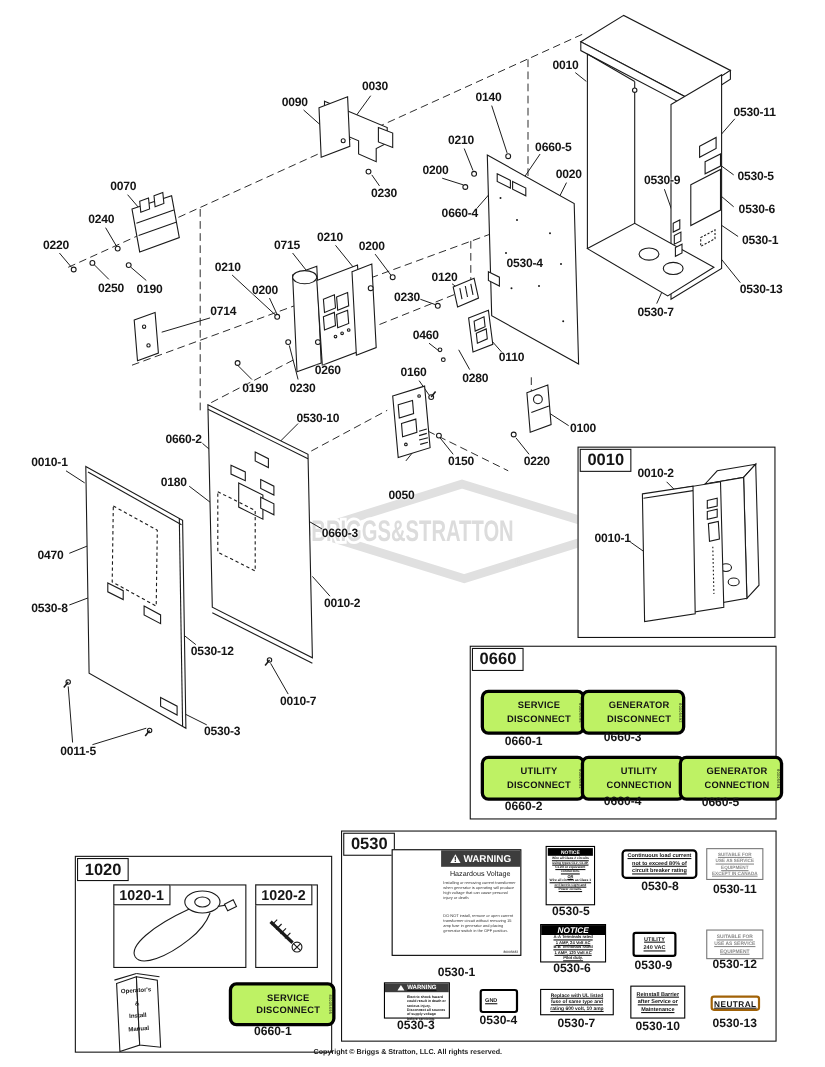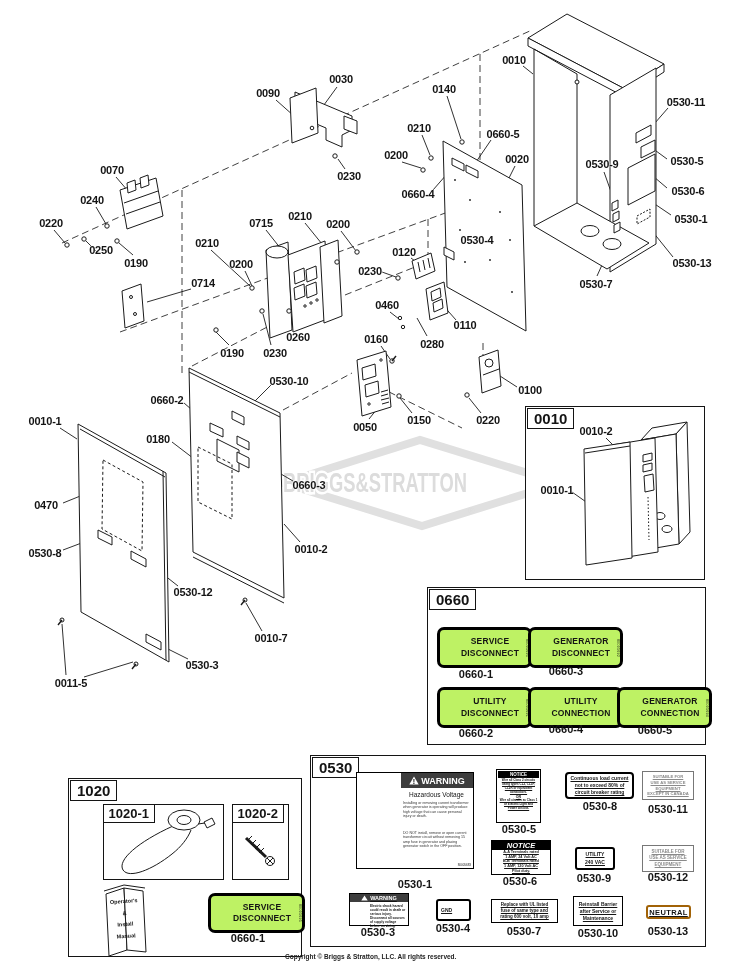--- a/index.html
+++ b/index.html
@@ -344,21 +344,21 @@
 <div class="co" style="left:517px;top:159px">0020</div>
 <div class="co" style="left:418px;top:194px">0660-4</div>
 <div class="co" style="left:686px;top:102px">0530-11</div>
 <div class="co" style="left:602px;top:164px">0530-9</div>
 <div class="co" style="left:687px;top:161px">0530-5</div>
 <div class="co" style="left:688px;top:191px">0530-6</div>
 <div class="co" style="left:691px;top:219px">0530-1</div>
 <div class="co" style="left:112px;top:170px">0070</div>
 <div class="co" style="left:92px;top:200px">0240</div>
 <div class="co" style="left:51px;top:223px">0220</div>
-<div class="co" style="left:101px;top:250px">0250</div>
+<div class="co" style="left:101px;top:262px">0250</div>
 <div class="co" style="left:136px;top:263px">0190</div>
 <div class="co" style="left:349px;top:176px">0230</div>
 <div class="co" style="left:261px;top:223px">0715</div>
 <div class="co" style="left:300px;top:216px">0210</div>
 <div class="co" style="left:338px;top:224px">0200</div>
 <div class="co" style="left:207px;top:243px">0210</div>
 <div class="co" style="left:241px;top:264px">0200</div>
 <div class="co" style="left:203px;top:283px">0714</div>
 <div class="co" style="left:404px;top:252px">0120</div>
 <div class="co" style="left:477px;top:240px">0530-4</div>
@@ -369,21 +369,21 @@
 <div class="co" style="left:465px;top:325px">0110</div>
 <div class="co" style="left:432px;top:344px">0280</div>
 <div class="co" style="left:376px;top:339px">0160</div>
 <div class="co" style="left:232px;top:353px">0190</div>
 <div class="co" style="left:275px;top:353px">0230</div>
 <div class="co" style="left:298px;top:337px">0260</div>
 <div class="co" style="left:289px;top:381px">0530-10</div>
 <div class="co" style="left:167px;top:400px">0660-2</div>
 <div class="co" style="left:158px;top:439px">0180</div>
 <div class="co" style="left:530px;top:390px">0100</div>
-<div class="co" style="left:365px;top:427px">0050</div>
+<div class="co" style="left:365px;top:451px">0050</div>
 <div class="co" style="left:419px;top:420px">0150</div>
 <div class="co" style="left:488px;top:420px">0220</div>
 <div class="co" style="left:45px;top:421px">0010-1</div>
 <div class="co" style="left:46px;top:505px">0470</div>
 <div class="co" style="left:45px;top:553px">0530-8</div>
 <div class="co" style="left:309px;top:485px">0660-3</div>
 <div class="co" style="left:311px;top:549px">0010-2</div>
 <div class="co" style="left:193px;top:592px">0530-12</div>
 <div class="co" style="left:271px;top:638px">0010-7</div>
 <div class="co" style="left:202px;top:665px">0530-3</div>

